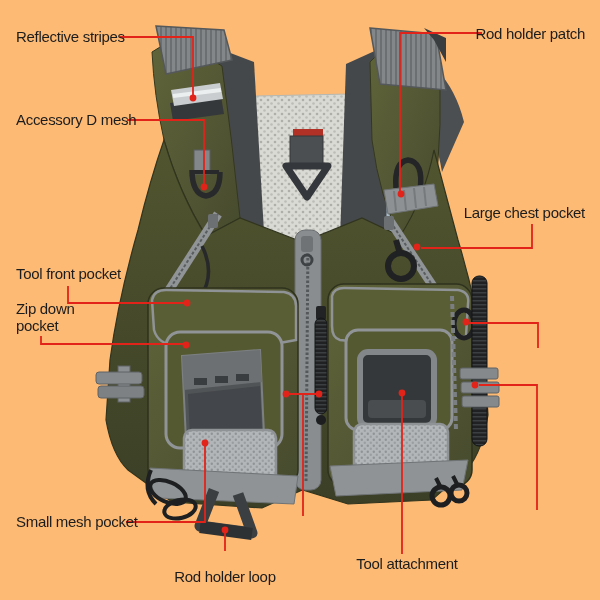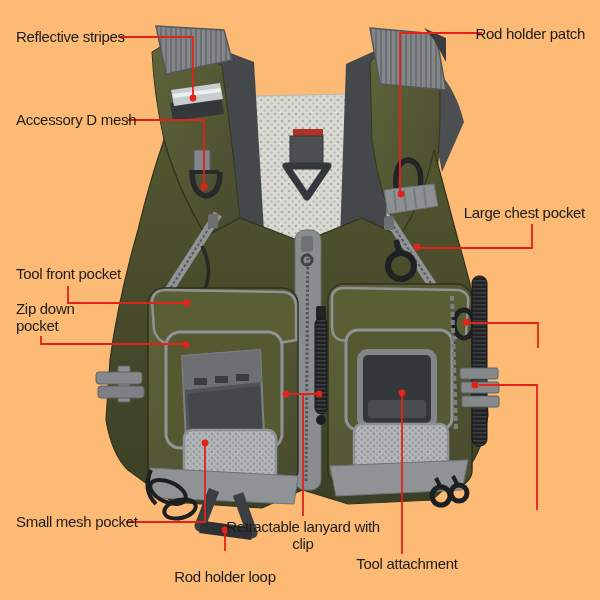--- a/index.html
+++ b/index.html
@@ -225,16 +225,15 @@
 </svg>
 
 <div class="label" style="left:16px;top:28px;">Reflective stripes</div>
 <div class="label" style="right:15px;top:25px;">Rod holder patch</div>
 <div class="label" style="left:16px;top:111px;">Accessory D mesh</div>
 <div class="label" style="right:15px;top:204px;">Large chest pocket</div>
 <div class="label" style="left:16px;top:265px;">Tool front pocket</div>
 <div class="label wrap" style="left:16px;top:300px;width:80px;">Zip down pocket</div>
 <div class="label" style="left:16px;top:513px;">Small mesh pocket</div>
 <div class="label center" style="left:225px;top:552px;margin-top:16px;">Rod holder loop</div>
-<div class="label wrap center" style="left:303px;top:518px;width:160px;">Retractable lanyard with clip</div>
 <div class="label center" style="left:407px;top:555px;">Tool attachment</div>
 
 </div>
 
 </body></html>

